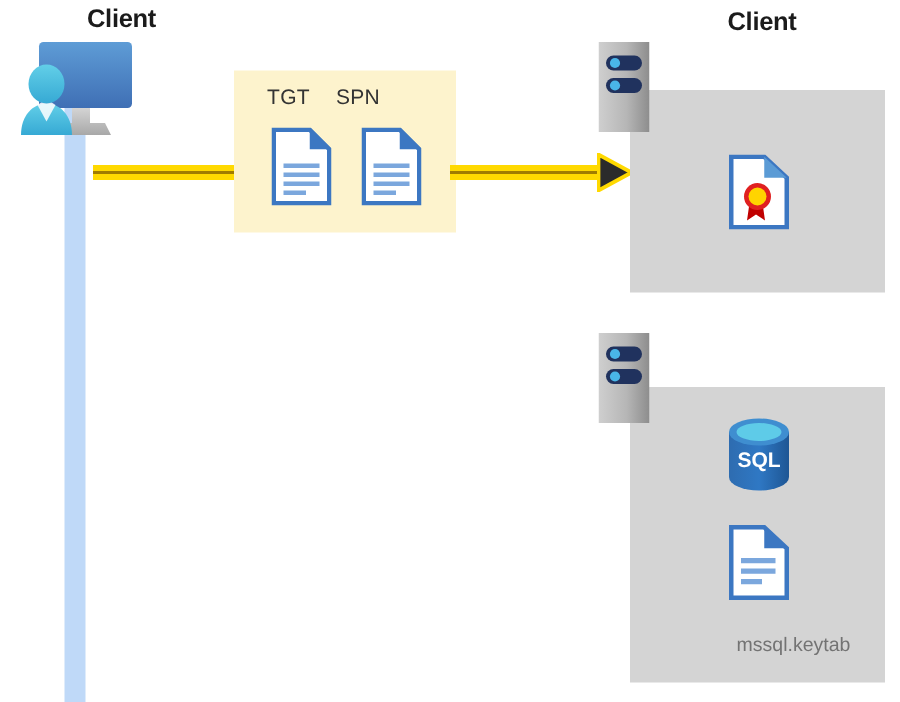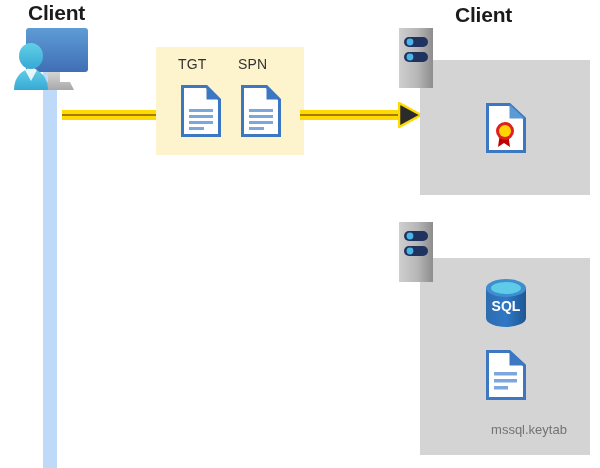--- a/index.html
+++ b/index.html
@@ -18,23 +18,24 @@
     overflow: hidden;
   }
 
   
   .abs { position: absolute; }
 
   
   .title-bold {
     font-weight: bold;
     color: #1b1b1b;
-    font-size: 21px;
+    font-size: 17px;
     line-height: 21px;
     letter-spacing: -0.2px;
+    margin-left: 30px;
   }
   #client-title {
     left: 28px;
     top: 2px;
   }
   #dc-title {
     left: 455px;
     top: 4px;
     width: 140px;
   }
@@ -70,21 +71,21 @@
     background: #fdf3cd;
   }
   .token-label {
     position: absolute;
     top: 56px;
     font-size: 14px;
     color: #333333;
     letter-spacing: 0.2px;
   }
   #tgt-label { left: 178px; }
-  #spn-label { left: 238px; }
+  #spn-label { left: 224px; }
 
   
   #arrow-line-a {
     left: 62px;
     top: 110px;
     width: 95px;
     height: 10px;
   }
   #arrow-line-b {
     left: 300px;

